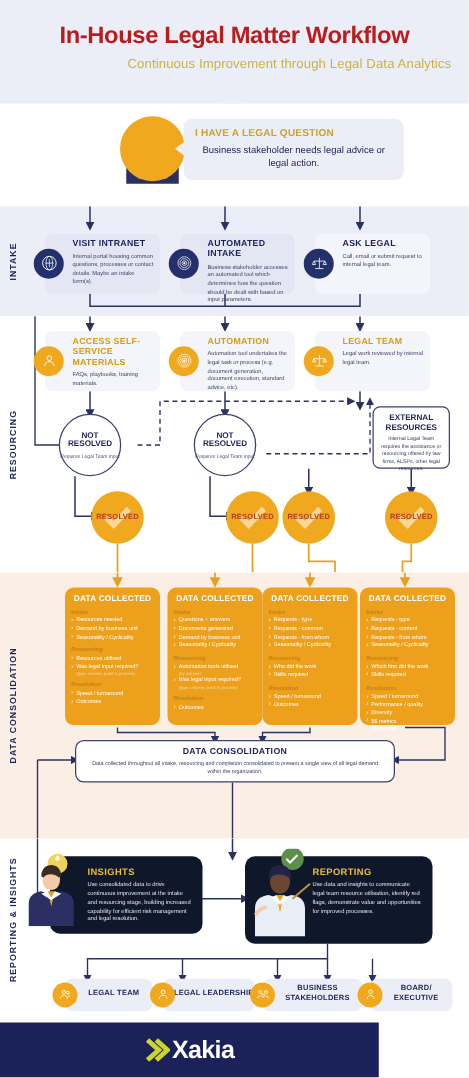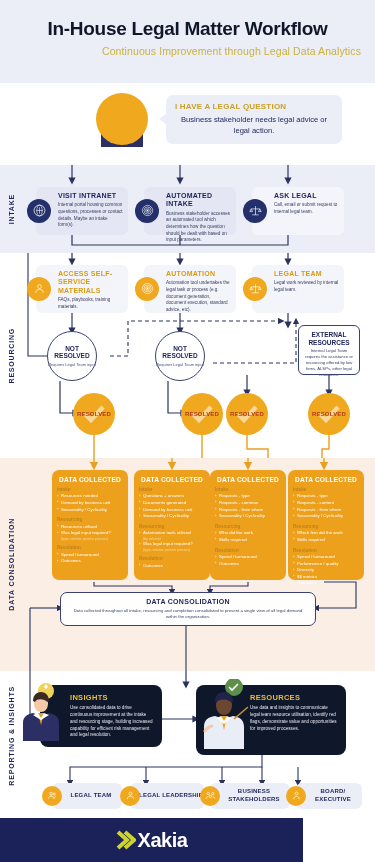--- a/index.html
+++ b/index.html
@@ -14,21 +14,21 @@
   }
 
   
   .header {
     background: #eceef7;
     padding: 18px 14px 26px;
     text-align: center;
     position: relative;
   }
   .header h1 {
-    color: #0f172a;
+    color: #b91c1c;
     font-size: 19px;
     font-weight: bold;
     letter-spacing: -0.3px;
     line-height: 1.15;
   }
   .header h2 {
     color: #c9b23e;
     font-size: 10.5px;
     font-weight: normal;
     margin-top: 5px;
@@ -89,21 +89,21 @@
   }
   .hero-circle {
     position: absolute;
     left: 4px; top: 4px;
     width: 52px; height: 52px;
     border-radius: 50%;
     background: #f0a91e;
   }
   .bubble {
     position: absolute;
-    left: 166px;
+    left: 147px;
     top: 12px;
     width: 176px;
     background: #eceef7;
     border-radius: 7px;
     padding: 7px 9px 8px;
   }
   .bubble:after {
     content: "";
     position: absolute;
     left: -7px; top: 18px;
@@ -643,21 +643,21 @@
       <path d="M24 6l2-3 2 3-2 2z" fill="#fff"></path>
       <path d="M14 22c0-5 3-8 7-8s7 3 7 8c0 6-3 9-7 9s-7-3-7-9z" fill="#f6c9a8"></path>
       <path d="M13 20c0-6 4-9 8-9s8 3 8 9l-2 1c-2-3-10-4-12 0l-2-1z" fill="#3a2a22"></path>
       <path d="M13 32l8 3 8-3c6 1 10 4 10 10v18H3V42c0-6 4-9 10-10z" fill="#2b2f63"></path>
       <path d="M18 32h6l-3 12-3-12z" fill="#e8a020"></path>
       <path d="M18 32l3 5 3-5 5 2-8 5-8-5 5-2z" fill="#ffffff"></path>
     </svg>
   </div>
 
   <div class="navy" style="left:196px; top:14px; width:150px; height:70px; padding-left:54px;">
-    <div class="navy-title">RESOURCES</div>
+    <div class="navy-title">REPORTING</div>
     <div class="navy-body">Use data and insights to communicate legal team resource utilisation, identify red flags, demonstrate value and opportunities for improved processes.</div>
   </div>
   <div style="position:absolute; left:196px; top:8px; width:56px; height:76px;">
     <svg width="56" height="76" viewBox="0 0 56 76">
       <circle cx="38" cy="8" r="9" fill="#5b8f4a"></circle>
       <path d="M33 8l3 3 6-6" stroke="#fff" stroke-width="1.6" fill="none"></path>
       <path d="M20 26c0-6 3.5-9.5 8-9.5s8 3.5 8 9.5-3.5 10-8 10-8-4-8-10z" fill="#6b4630"></path>
       <path d="M19 23c0-7 4-10 9-10s9 3 9 10l-1.5 1c-2-4-13-5-15 0L19 23z" fill="#1f2448"></path>
       <path d="M19 37l9 3 9-3c7 1 11 4 11 11v22H8V48c0-7 4-10 11-11z" fill="#e9edf5"></path>
       <path d="M25 37h6l-3 14-3-14z" fill="#e8a020"></path>

